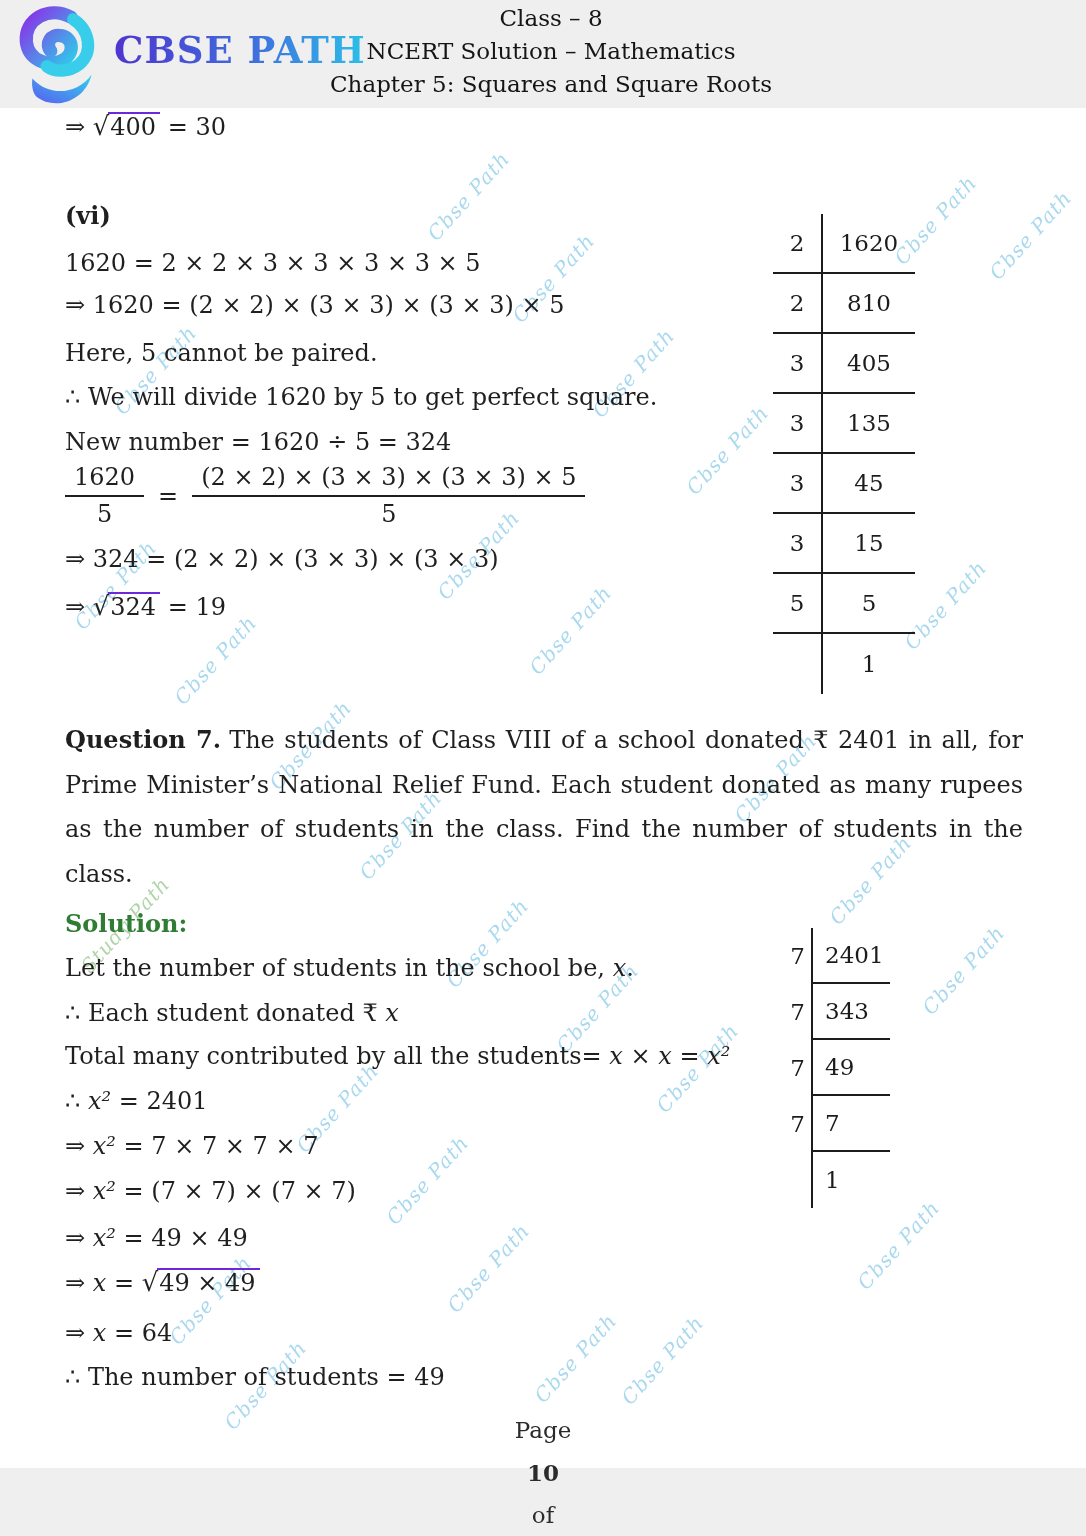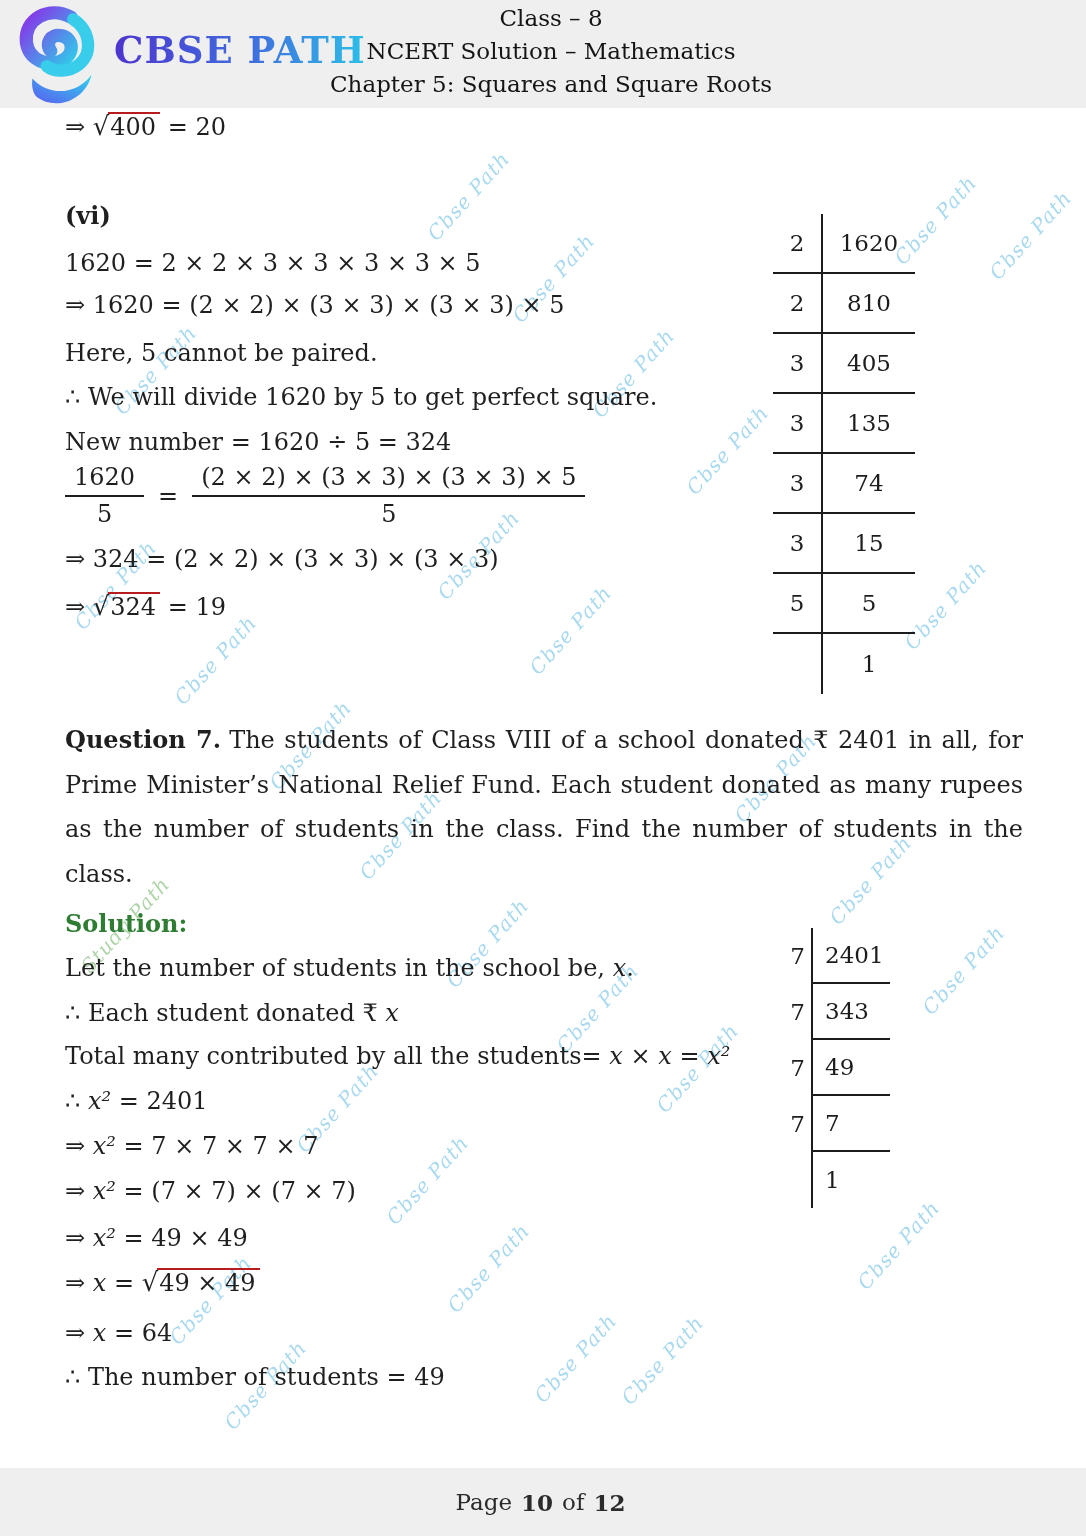--- a/index.html
+++ b/index.html
@@ -6,21 +6,21 @@
   .page{
     position:relative;width:1086px;height:1536px;margin:0 auto;
     background:#ffffff;overflow:hidden;
     font-family:"DejaVu Serif","Liberation Serif",serif;
     color:#1f1f1f;
   }
   
   .band{position:absolute;left:0;width:100%;background:#efeff0;}
   .header{top:0;height:108px;}
   .footer{bottom:0;height:68px;display:flex;align-items:center;justify-content:center;
-          font-size:23px;color:#2b2b2b;}
+          font-size:23px;color:#2b2b2b;flex-direction:column;}
   .footer b{margin:16px 7px;}
   .footer span{margin:0 2px;}
   .logo{position:absolute;left:10px;top:3px;width:102px;height:102px;}
   .brand{
     position:absolute;left:114px;top:28px;font-size:37px;font-weight:bold;letter-spacing:1px;
     white-space:nowrap;color:#3b49d8;
   }
   @supports ((-webkit-background-clip:text) or (background-clip:text)){
     .brand{
       background:linear-gradient(90deg,#4d35cf 0%,#3f6ede 55%,#2cc0e8 100%);
@@ -33,21 +33,21 @@
   
   .wm-layer{position:absolute;inset:0;z-index:1;pointer-events:none;}
   .wm{position:absolute;font-size:20px;font-style:italic;letter-spacing:1px;
       white-space:nowrap;transform:rotate(-48deg);opacity:.95;}
   
   .content{position:absolute;inset:0;z-index:2;}
   .cline{position:absolute;left:65px;font-size:24px;white-space:nowrap;line-height:32px;}
   .bold{font-weight:bold;}
   .green{color:#2e7d33;font-weight:bold;}
   .radsign{font-size:1.08em;margin-right:-1px;}
-  .radicand{display:inline-block;border-top:2px solid #b91c1c;line-height:1.08;
+  .radicand{display:inline-block;border-top:2px solid #6d28d9;line-height:1.08;
             padding:1px 4px 0 2px;}
   
   .frac-row{position:absolute;left:65px;top:463px;display:flex;align-items:center;
             gap:14px;font-size:24px;z-index:2;}
   .frac{display:inline-flex;flex-direction:column;text-align:center;}
   .frac .num{border-bottom:2px solid #1f1f1f;padding:0 9px 4px;}
   .frac .den{padding-top:3px;}
   
   .question{position:absolute;left:65px;top:718px;width:958px;font-size:24px;
             line-height:44.5px;text-align:justify;z-index:2;}
@@ -122,21 +122,21 @@
     <div class="brand">CBSE PATH</div>
     <div class="header-lines">
       <div>Class – 8</div>
       <div>NCERT Solution – Mathematics</div>
       <div>Chapter 5: Squares and Square Roots</div>
     </div>
   </div>
 
   <div class="content">
 
-    <div class="cline" style="top:110px"><span>⇒ </span><span class="radsign">√</span><span class="radicand">400</span><span> = 20</span></div>
+    <div class="cline" style="top:110px"><span>⇒ </span><span class="radsign">√</span><span class="radicand">400</span><span> = 30</span></div>
 
     <div class="cline bold" style="top:200px">(vi)</div>
     <div class="cline" style="top:247px">1620  =  2 × 2 × 3 × 3 × 3 × 3 × 5</div>
     <div class="cline" style="top:289px">⇒ 1620 = (2 × 2) × (3 × 3) × (3 × 3) × 5</div>
     <div class="cline" style="top:337px">Here, 5 cannot be paired.</div>
     <div class="cline" style="top:381px">∴ We will divide 1620 by 5 to get perfect square.</div>
     <div class="cline" style="top:426px">New number = 1620 ÷ 5 = 324</div>
 
     <div class="frac-row">
       <span class="frac">
@@ -165,21 +165,21 @@
         <div class="trow">
           <div class="dcell">3</div>
           <div class="vcell">405</div>
         </div>
         <div class="trow">
           <div class="dcell">3</div>
           <div class="vcell">135</div>
         </div>
         <div class="trow">
           <div class="dcell">3</div>
-          <div class="vcell">74</div>
+          <div class="vcell">45</div>
         </div>
         <div class="trow">
           <div class="dcell">3</div>
           <div class="vcell">15</div>
         </div>
         <div class="trow">
           <div class="dcell">5</div>
           <div class="vcell">5</div>
         </div>
         <div class="trow">

